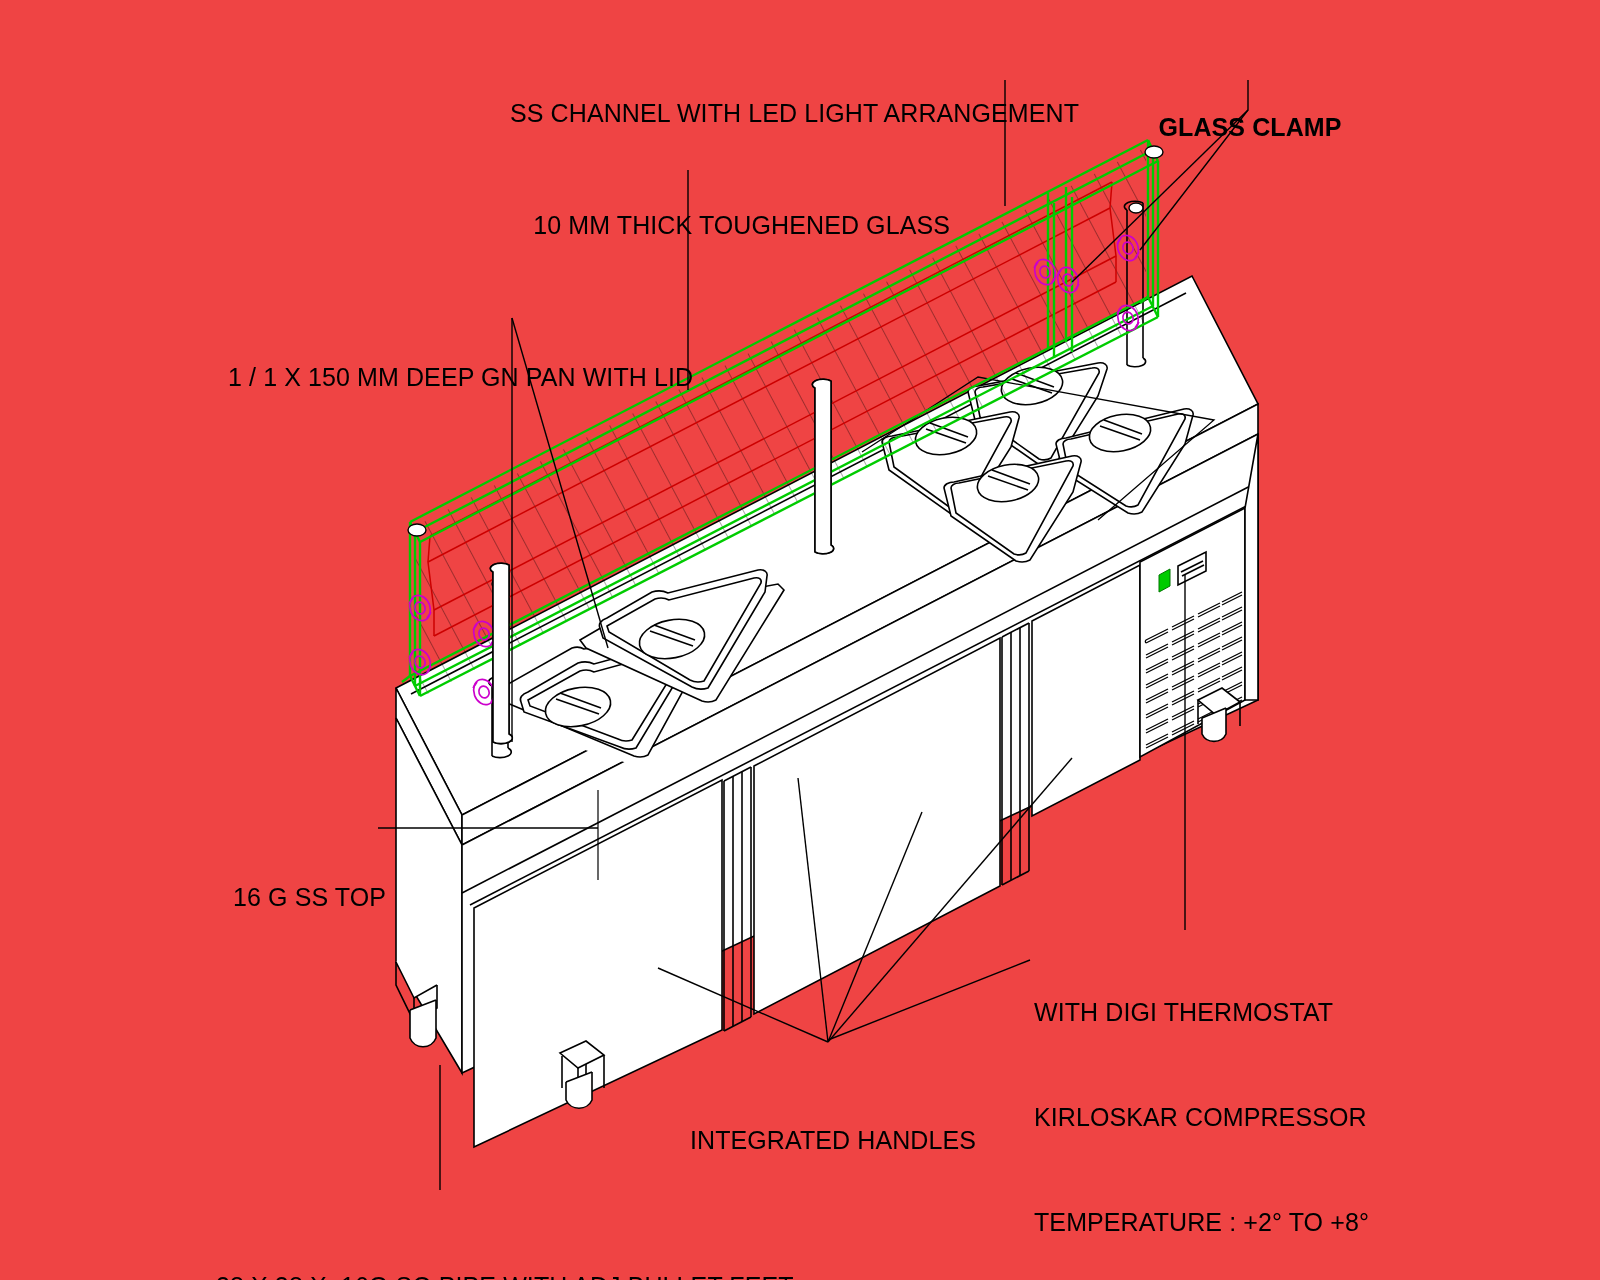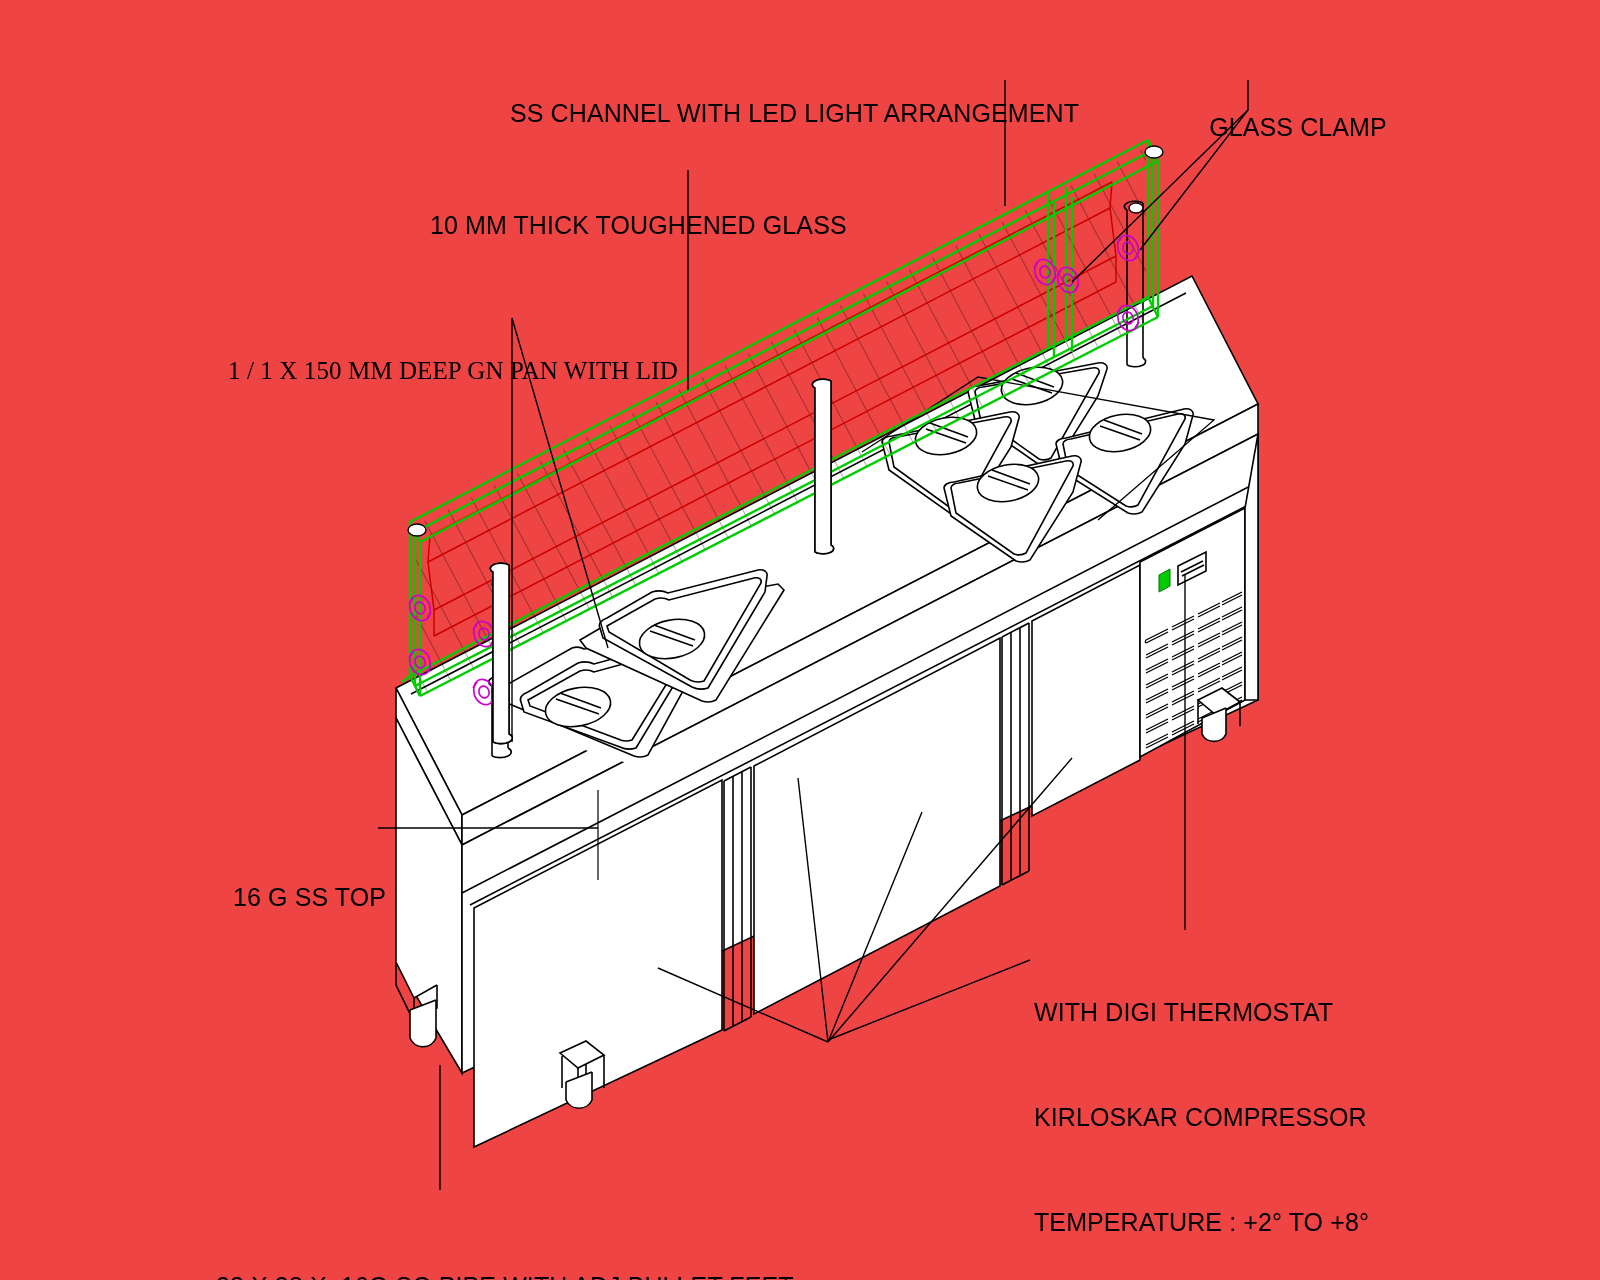--- a/index.html
+++ b/index.html
@@ -451,43 +451,44 @@
         <path d="M493,572 a8,4 0 0 1 16,-7 L509,734 a8,4 0 0 1 -16,8 Z"></path>
       </g>
 
     </g>
   </svg>
 
   <div class="anno c" style="left:510px; top:26px; width:560px;">
     <div>SS CHANNEL WITH LED LIGHT ARRANGEMENT</div>
   </div>
 
-  <div class="anno c" style="left:1158px; top:40px; width:280px;">
+  <div class="anno c" style="left:1110px; top:40px; width:280px;font-weight:bold;">
     <div>GLASS CLAMP</div>
   </div>
 
-  <div class="anno l" style="left:430px; top:138px; width:520px;">
+  <div class="anno l" style="left:430px; top:138px; width:520px;text-align:right;">
     <div>10 MM THICK TOUGHENED GLASS</div>
   </div>
 
-  <div class="anno l" style="left:228px; top:283px; width:560px;font-family:Liberation Serif, serif;">
+  <div class="anno l" style="left:228px; top:290px; width:560px;">
     <div>1 / 1 X 150 MM DEEP GN PAN WITH LID</div>
   </div>
 
   <div class="anno l" style="left:233px; top:810px; width:300px;">
     <div>16 G SS TOP</div>
   </div>
 
   <div class="anno l" style="left:1034px; top:925px; width:420px;">
     <div>WITH DIGI THERMOSTAT</div>
     <div>KIRLOSKAR COMPRESSOR</div>
     <div>TEMPERATURE : +2° TO +8°</div>
     
   </div>
 
   <div class="anno c" style="left:658px; top:1053px; width:350px;">
+    <div>INTEGRATED HANDLES</div>
   </div>
 
   <div class="anno l" style="left:216px; top:1199px; width:640px;">
     <div>38 X 38 X  16G SQ PIPE WITH ADJ BULLET FEET</div>
   </div>
 
 </div>
 
 </body></html>

